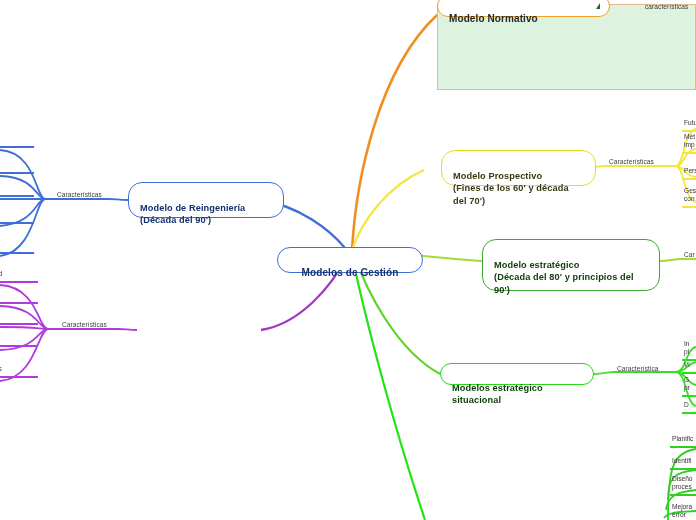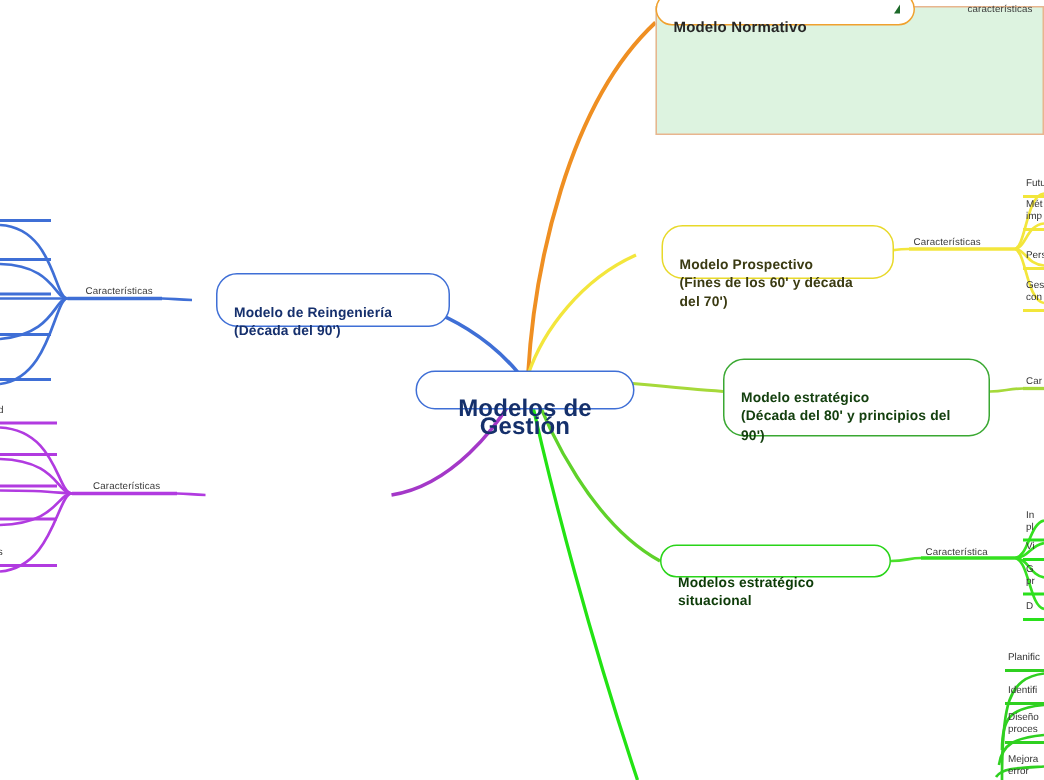--- a/index.html
+++ b/index.html
@@ -13,21 +13,21 @@
 
   .node{
     position:absolute;box-sizing:border-box;
     background:#ffffff;border:1.3px solid #888;border-radius:14px;
     font-size:9.2px;font-weight:bold;color:#2b2b2b;
     line-height:12.5px;letter-spacing:.1px;
     padding:6px 11px;white-space:pre-line;
   }
   .node.center{
     border-color:#3f6fd6;border-width:1.4px;border-radius:16px;
-    font-size:16px;color:#15306b;padding:8px 16px;
+    font-size:10px;color:#15306b;padding:8px 16px;
   }
   .node.blue{border-color:#3f6fd6;color:#16306d;}
   .node.purple{border-color:#a438c8;color:#4a1060;}
   .node.yellow{border-color:#e8d92a;color:#3a3a12;}
   .node.green{border-color:#3aa832;color:#14400f;}
   .node.green2{border-color:#29d419;color:#0d3b08;}
   .node.orange{
     border-color:#f0a12e;color:#272727;border-width:1.6px;
     font-size:10px;border-radius:13px;
   }
@@ -119,21 +119,21 @@
 
   <div class="node orange" style="left:437px;top:-5px;width:173px;height:22px;padding-top:4px;">
     <span>Modelo Normativo</span>
     <span class="collapse"></span>
   </div>
 
   <div class="node center" style="left:277px;top:247px;width:146px;height:26px;padding-top:6px;text-align:center;">
     <span>Modelos de Gestión</span>
   </div>
 
-  <div class="node blue" style="left:144px;top:182px;width:156px;height:36px;">
+  <div class="node blue" style="left:128px;top:182px;width:156px;height:36px;">
     <span>Modelo de Reingeniería
 (Década del 90')</span>
   </div>
 
 
   <div class="node yellow" style="left:424px;top:150px;width:155px;height:36px;margin-left:17px;">
     <span>Modelo Prospectivo
 (Fines de los 60' y década del 70')</span>
   </div>
 

